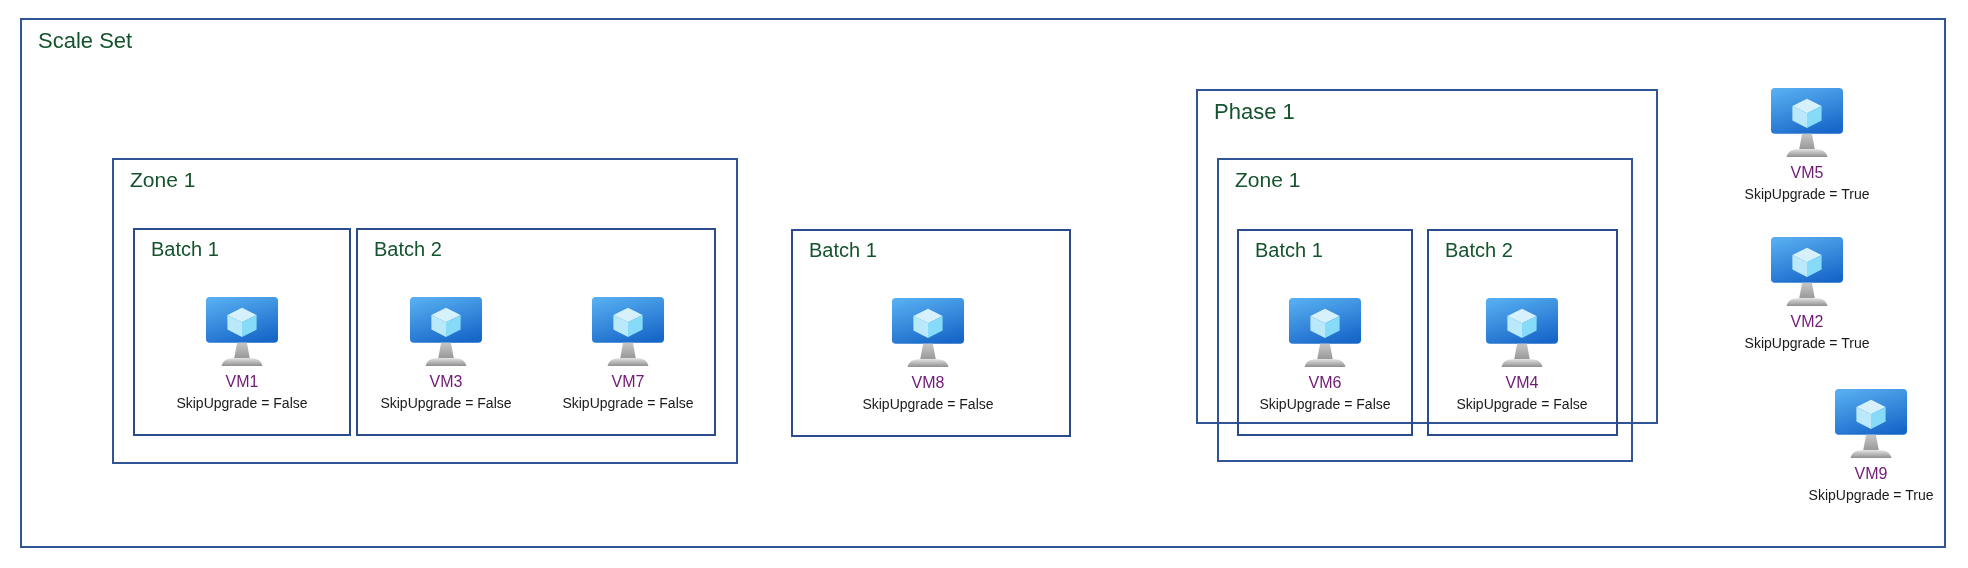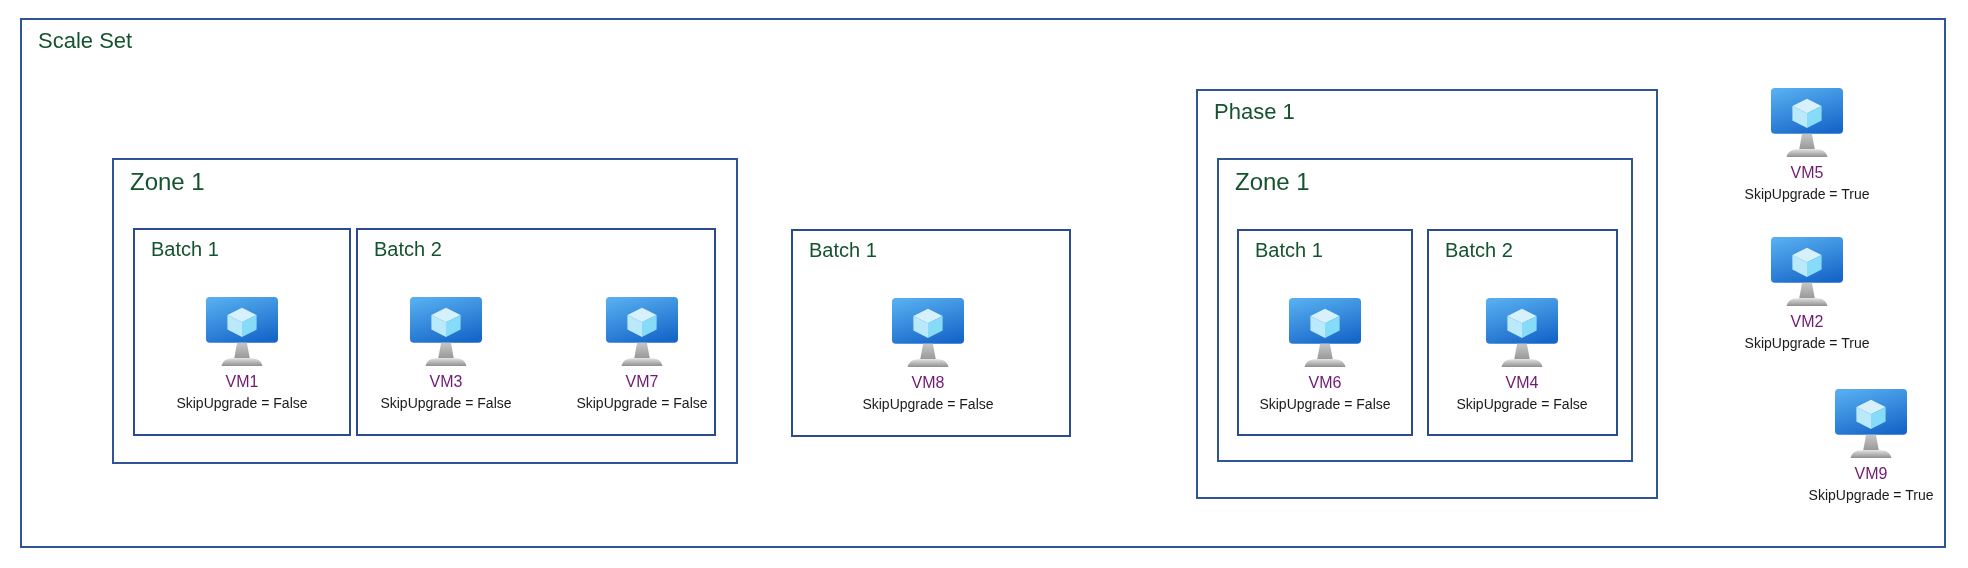--- a/index.html
+++ b/index.html
@@ -20,21 +20,21 @@
   .box.batch { border-color: #2A4B8D; border-width: 2px; }
   .box-label {
     position: absolute;
     top: 8px;
     left: 16px;
     color: #14532d;
     white-space: nowrap;
   }
   .lbl-scaleset { font-size: 22px; }
   .lbl-phase    { font-size: 22px; }
-  .lbl-zone     { font-size: 24px; }
+  .lbl-zone     { font-size: 21px; }
   .lbl-batch    { font-size: 20px; }
   .vm {
     position: absolute;
     width: 170px;
     text-align: center;
   }
   .vm-icon {
     display: block;
     width: 74px;
     height: 74px;
@@ -91,21 +91,21 @@
 
   <div class="box batch" style="left:356px; top:228px; width:360px; height:208px;">
     <div class="box-label lbl-batch">Batch 2</div>
   </div>
 
 
   <div class="box batch" style="left:791px; top:229px; width:280px; height:208px;">
     <div class="box-label lbl-batch">Batch 1</div>
   </div>
 
-  <div class="box" style="left:1196px; top:89px; width:462px; height:410px;">
+  <div class="box" style="left:1196px; top:89px; width:462px; height:335px;">
     <div class="box-label lbl-phase">Phase 1</div>
   </div>
 
   <div class="box" style="left:1217px; top:158px; width:416px; height:304px;">
     <div class="box-label lbl-zone">Zone 1</div>
   </div>
 
   <div class="box batch" style="left:1237px; top:229px; width:176px; height:207px;">
     <div class="box-label lbl-batch">Batch 1</div>
   </div>
@@ -133,21 +133,21 @@
       <polygon points="38,12 53,19.5 38,27 23,19.5" fill="#D6F1FC"></polygon>
       <polygon points="23,19.5 38,27 38,42 23,34.5" fill="#B9E9FA"></polygon>
       <polygon points="53,19.5 38,27 38,42 53,34.5" fill="#86DCF8"></polygon>
       <path d="M33 48 h10 l3 16 h-16 z" fill="url(#vmStandGrad)"></path>
       <path d="M28 64 h20 c6 0 10 3 11 8 h-42 c1 -5 5 -8 11 -8 z" fill="url(#vmBaseGrad)"></path>
     </svg>
     <div class="vm-name">VM3</div>
     <div class="vm-skip">SkipUpgrade = False</div>
   </div>
 
-  <div class="vm" style="left:557px; top:296px;">
+  <div class="vm" style="left:543px; top:296px;">
     <svg class="vm-icon" viewBox="0 0 76 76">
       <rect x="1" y="1" width="74" height="47" rx="4" fill="url(#vmScreenGrad)"></rect>
       <polygon points="38,12 53,19.5 38,27 23,19.5" fill="#D6F1FC"></polygon>
       <polygon points="23,19.5 38,27 38,42 23,34.5" fill="#B9E9FA"></polygon>
       <polygon points="53,19.5 38,27 38,42 53,34.5" fill="#86DCF8"></polygon>
       <path d="M33 48 h10 l3 16 h-16 z" fill="url(#vmStandGrad)"></path>
       <path d="M28 64 h20 c6 0 10 3 11 8 h-42 c1 -5 5 -8 11 -8 z" fill="url(#vmBaseGrad)"></path>
     </svg>
     <div class="vm-name">VM7</div>
     <div class="vm-skip">SkipUpgrade = False</div>

